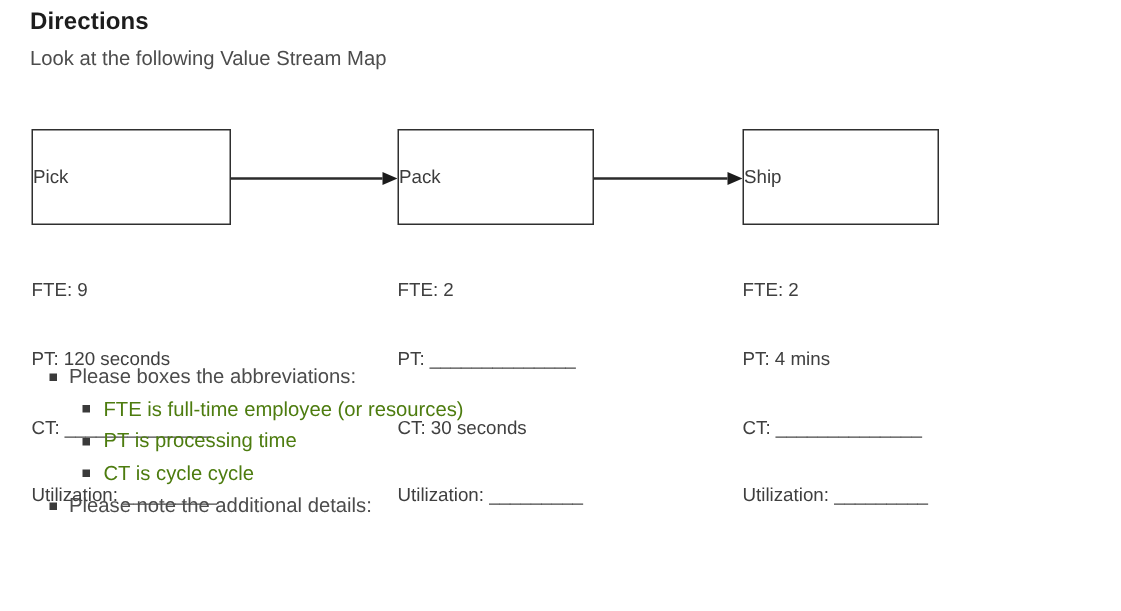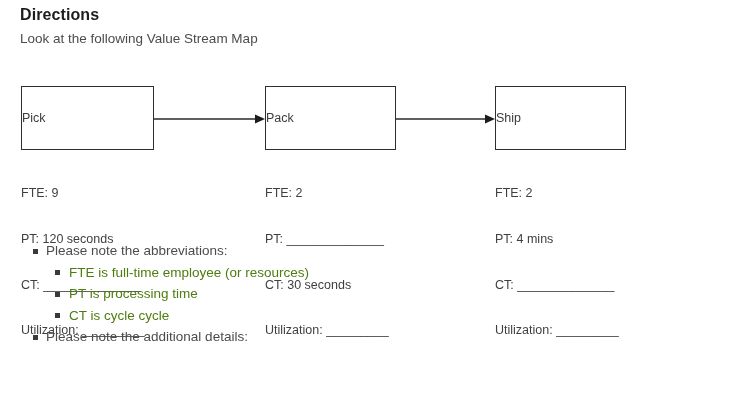--- a/index.html
+++ b/index.html
@@ -191,21 +191,21 @@
       <span class="metric-line">Utilization: _________</span>
     </div>
 
   </div>
 
   <div class="notes">
     <ul class="lvl1">
 
       <li class="bullet-item">
         <span class="bullet-mark"></span>
-        <span class="bullet-text">Please note the abbreviations:</span>
+        <span class="bullet-text">Please boxes the abbreviations:</span>
         <ul class="lvl2">
           <li class="bullet-item">
             <span class="bullet-mark"></span>
             <span class="bullet-text">FTE is full-time employee (or resources)</span>
           </li>
           <li class="bullet-item">
             <span class="bullet-mark"></span>
             <span class="bullet-text">PT is processing time</span>
           </li>
           <li class="bullet-item">

